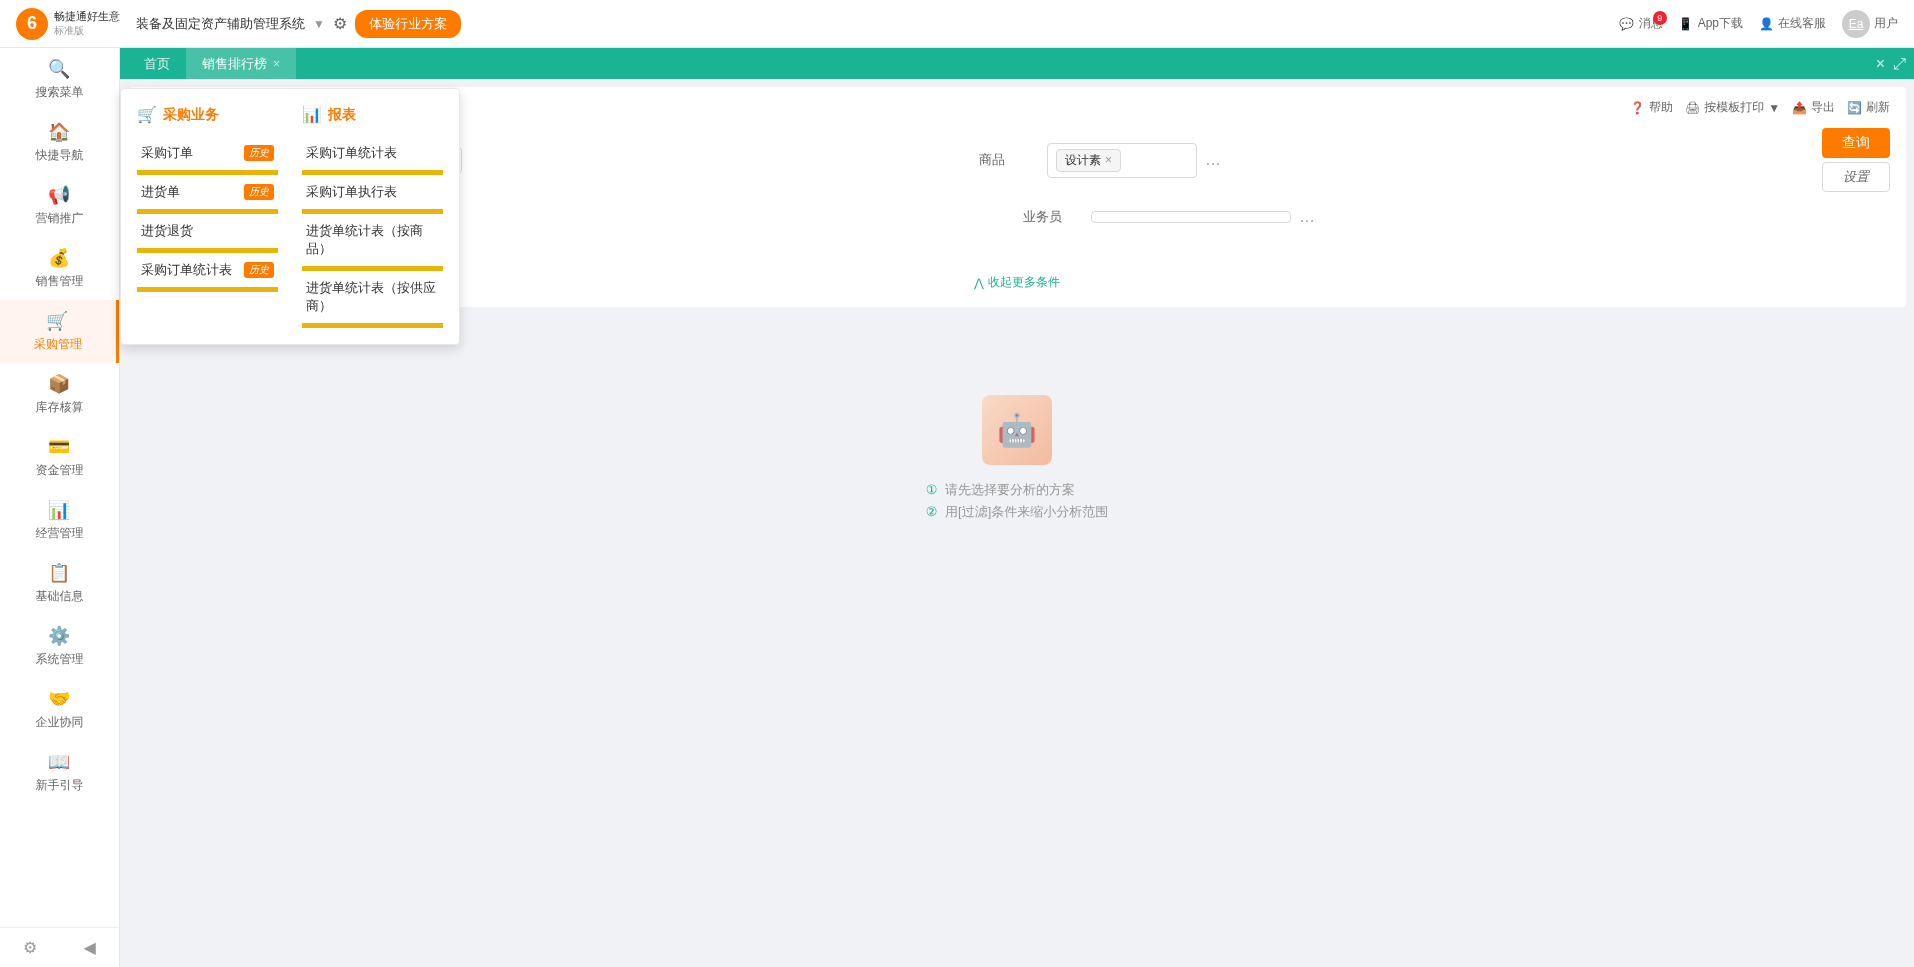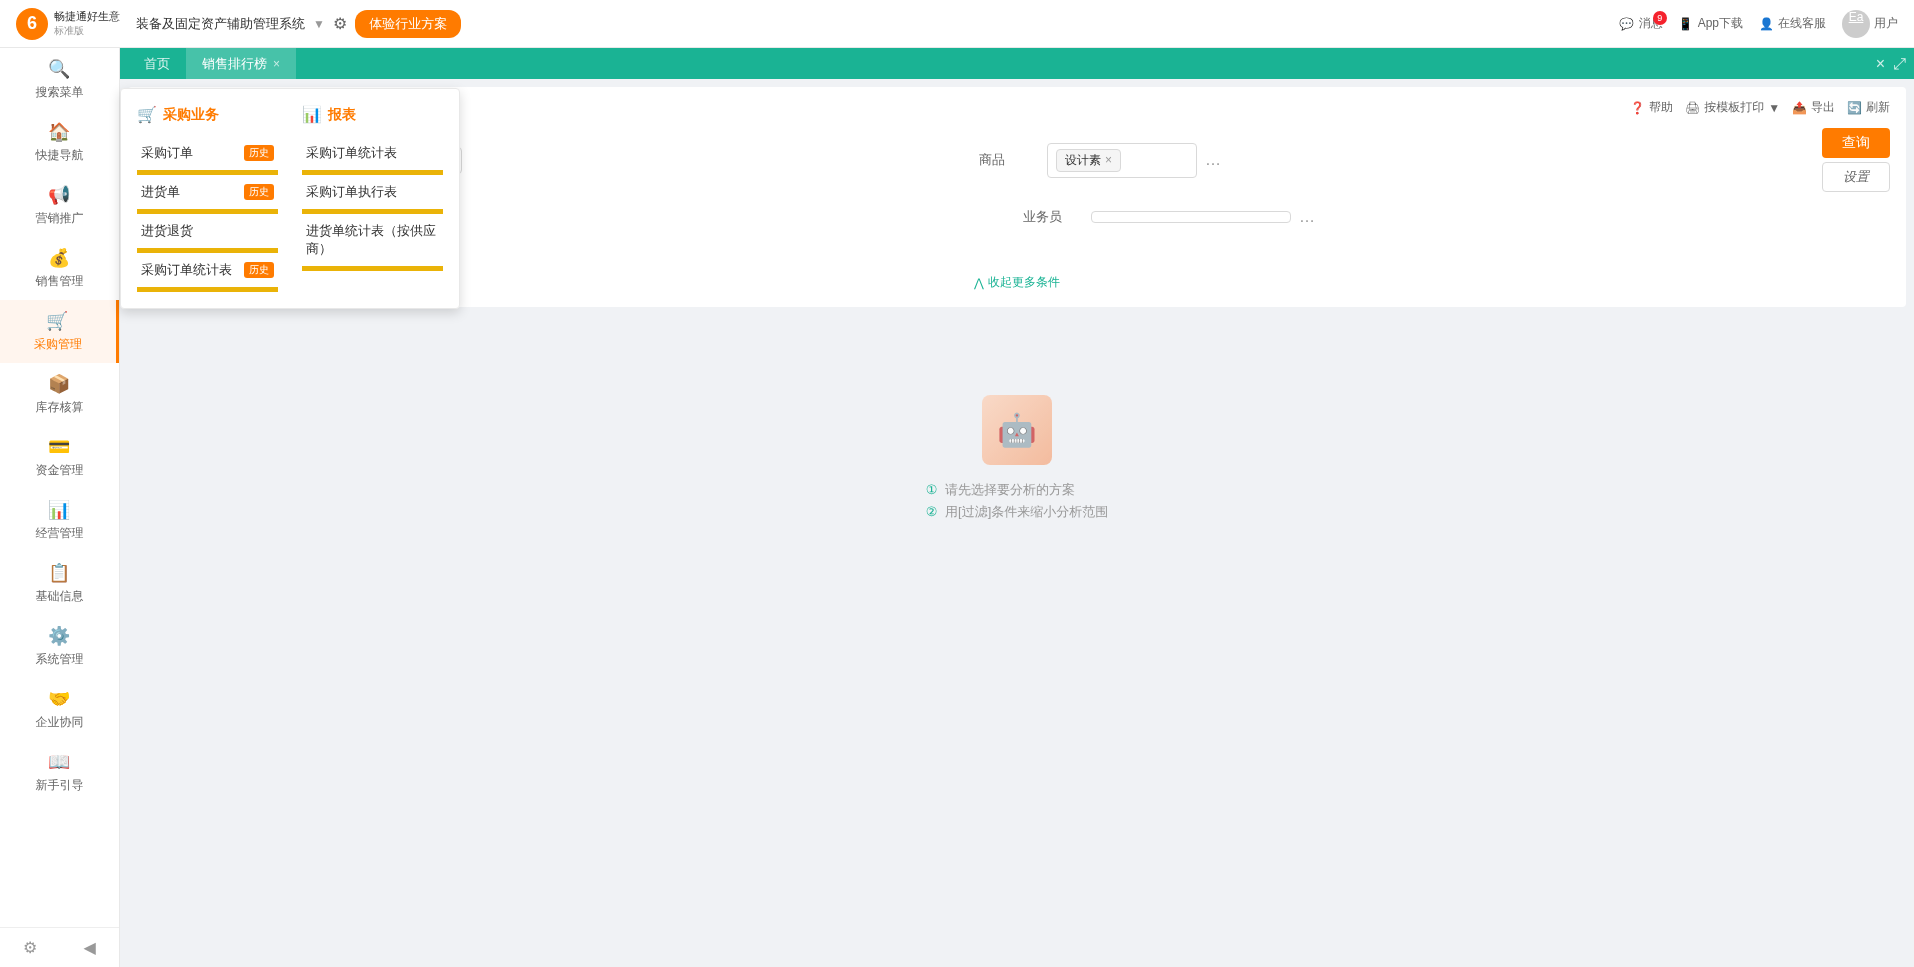--- a/index.html
+++ b/index.html
@@ -54,21 +54,21 @@
       color: #666; font-size: 12px; cursor: pointer; position: relative;
     }
     .badge {
       position: absolute; top: -4px; right: -4px;
       background: #f5222d; color: white;
       border-radius: 50%; width: 14px; height: 14px;
       font-size: 9px; display: flex; align-items: center; justify-content: center;
     }
     .user-avatar {
       width: 28px; height: 28px; border-radius: 50%;
-      background: #ccc; display: flex; justify-content: center;
+      background: #ccc; display: flex; align-items: center; justify-content: center;
       color: #fff; font-size: 12px; text-decoration: underline;
     }
 
     
     .main-layout {
       display: flex;
       margin-top: 48px;
       height: calc(967px - 48px);
     }
 
@@ -247,21 +247,21 @@
     }
     .dropdown-col-title .col-icon { font-size: 16px; }
     .dropdown-item {
       display: flex; align-items: center; justify-content: space-between;
       padding: 8px 4px;
       cursor: pointer; color: #333; font-size: 13px;
       border-bottom: 5px solid #eab308;
     }
     .history-badge {
       background: #ff7b00; color: white;
-      border-radius: 3px; padding: 1px 5px; font-size: 10px;
+      border-radius: 3px; padding: 1px 5px; font-size: 10px; font-style: italic;
     }
 
     .time-selector { display: flex; align-items: center; gap: 4px; }
     .time-btn { color: #1ab394; cursor: pointer; font-size: 12px; }
     .time-active { color: #1ab394; border-bottom: 1px solid #1ab394; }
   </style>
 </head>
 <body>
 
 <div class="top-header">
@@ -522,19 +522,22 @@
           <span>报表</span>
         </div>
 
         <div class="dropdown-item">
           <span>采购订单统计表</span>
         </div>
         <div class="dropdown-item">
           <span>采购订单执行表</span>
         </div>
         <div class="dropdown-item">
+          <span>进货单统计表（按商品）</span>
+        </div>
+        <div class="dropdown-item">
           <span>进货单统计表（按供应商）</span>
         </div>
       </div>
 
     </div>
   </div>
 </div>
 
 </body></html>

